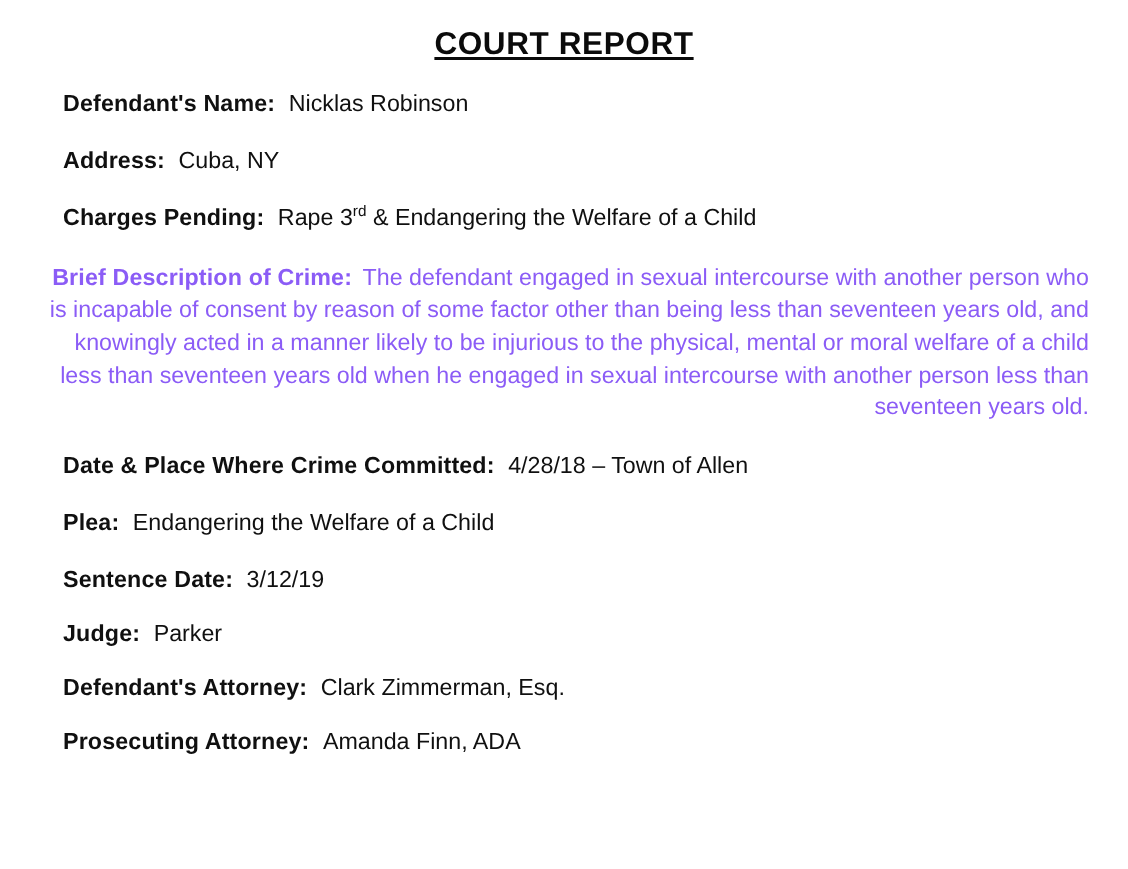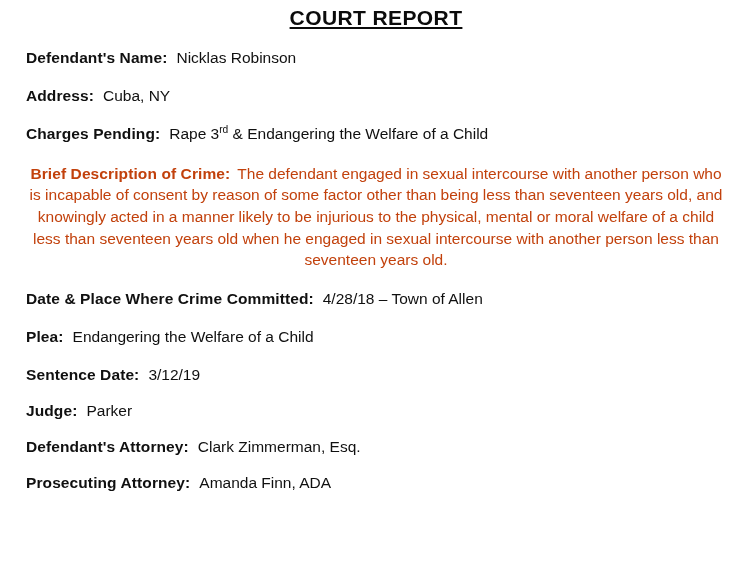--- a/index.html
+++ b/index.html
@@ -21,44 +21,45 @@
     box-sizing: border-box;
     padding: 0 26px;
     position: relative;
   }
   .doc-title {
     text-align: center;
     font-size: 21px;
     font-weight: bold;
     text-decoration: underline;
     letter-spacing: 0.4px;
-    margin-top: 6px;
+    margin-top: 18px;
     margin-bottom: 0;
     color: #0b0b0b;
   }
   .field-row {
     margin-top: 19px;
     font-size: 15.5px;
     line-height: 1.22;
     color: #101010;
+    margin-left: 16px;
   }
   .field-label {
     font-weight: bold;
     letter-spacing: 0.1px;
   }
   .field-value {
     font-weight: normal;
     margin-left: 9px;
   }
   .para-block {
     margin-top: 19px;
     font-size: 15.5px;
     line-height: 1.40;
-    text-align: center;
-    color: #c2410c;
+    text-align: right;
+    color: #8b5cf6;
   }
   .para-block .field-value {
     margin-left: 7px;
   }
   sup {
     font-size: 0.66em;
     vertical-align: super;
     line-height: 0;
   }
   .spaced-narrow { margin-top: 17px; }

